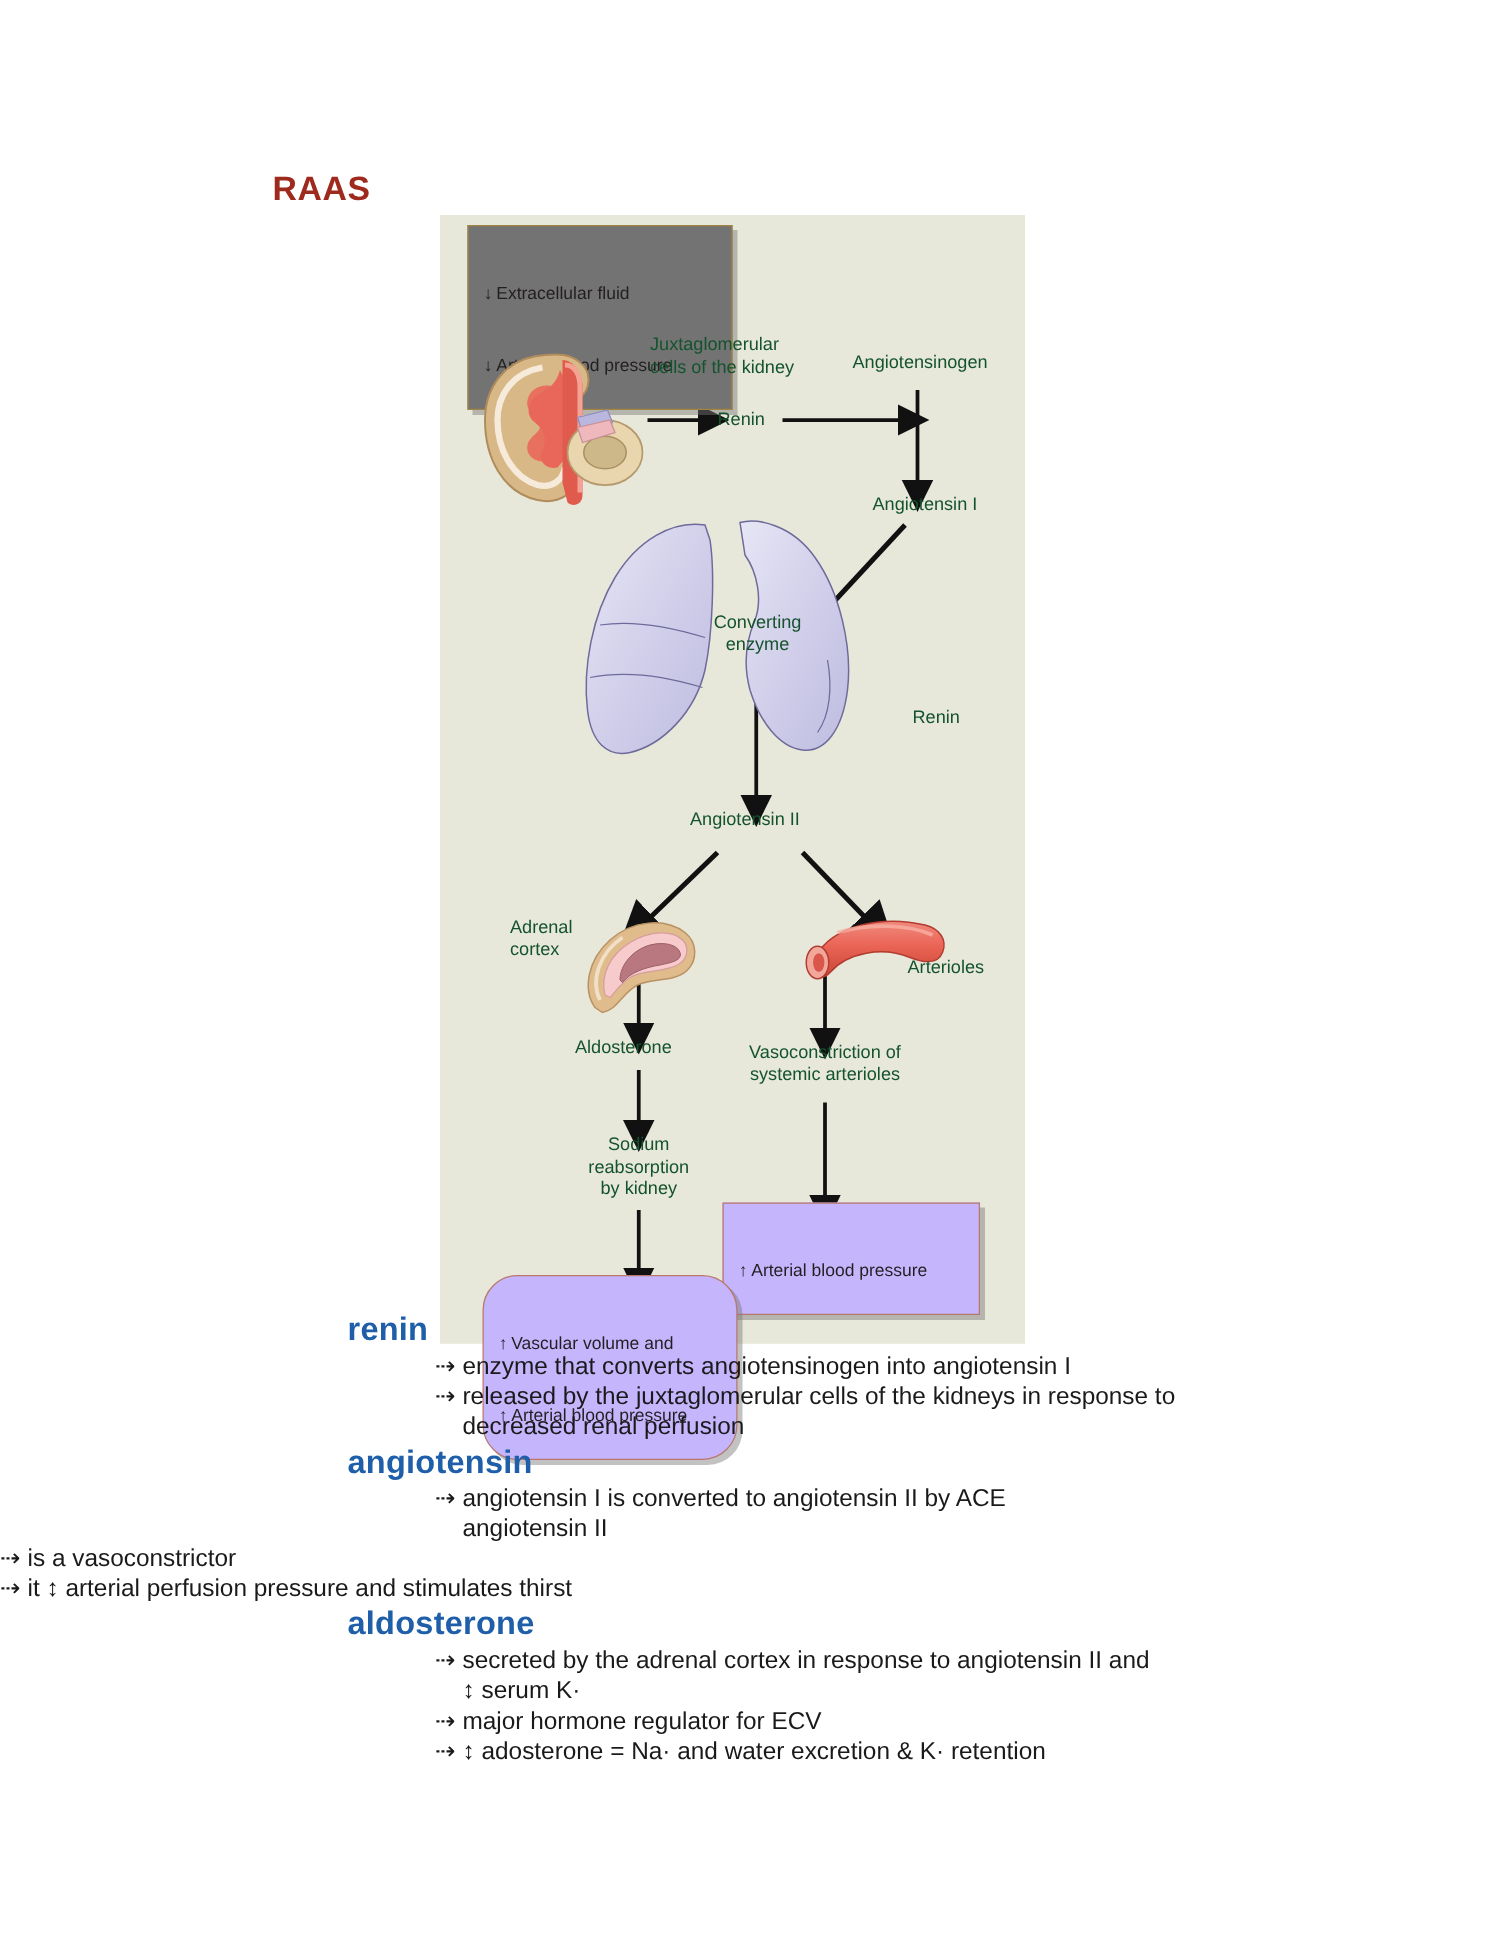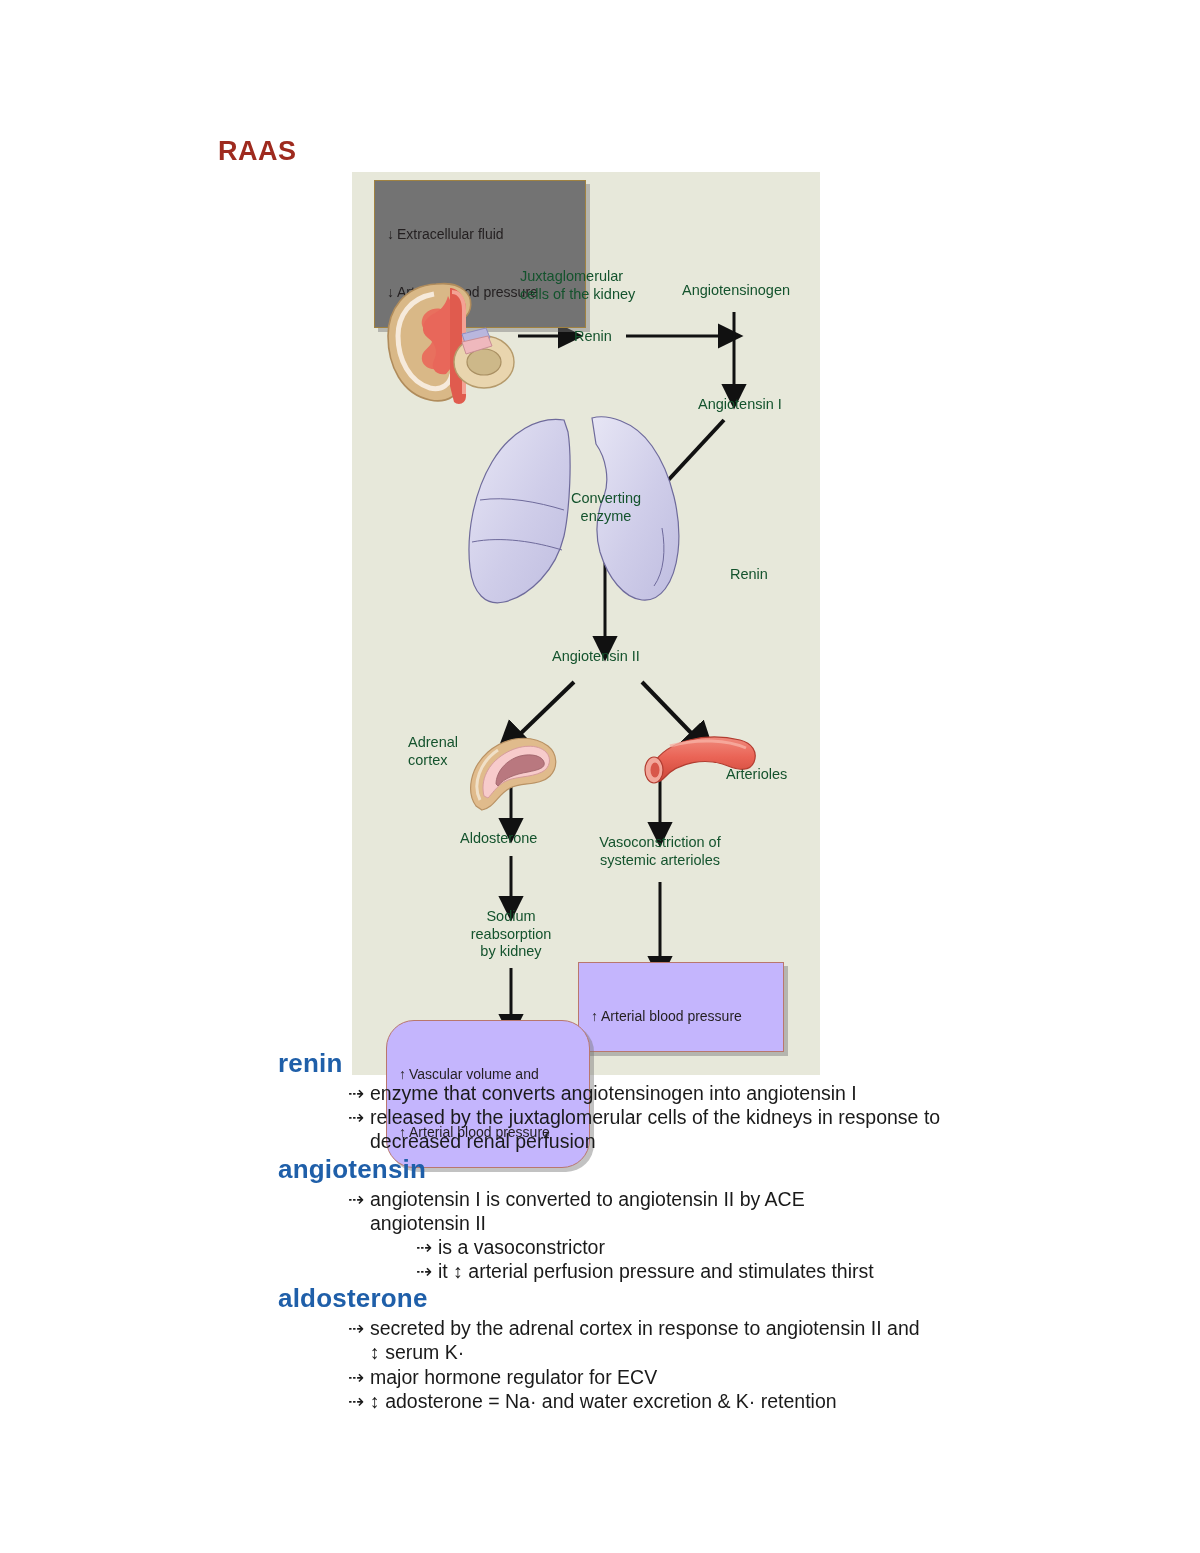--- a/index.html
+++ b/index.html
@@ -48,21 +48,21 @@
   .organ{position:absolute;}
   
   #notes{
     position:absolute;left:0;top:1048px;width:1200px;
   }
   .h2{
     color:#1f5fa9;font-weight:bold;font-size:26px;
     margin:0 0 2px 0;padding-left:278px;letter-spacing:.2px;
   }
   .lvl1{padding-left:348px;font-size:19.5px;color:#1a1a1a;line-height:1.24;}
-  .lvl2{padding-left:416px;font-size:19.5px;color:#1a1a1a;line-height:1.24;}
+  .lvl2{font-size:19.5px;color:#1a1a1a;line-height:1.24;}
   .bullet{display:inline-block;width:22px;color:#1a1a1a;}
 </style>
 </head>
 <body>
 
 <div id="page-title">RAAS</div>
 
 <div id="figure">
 
   <svg id="fig-arrows" viewBox="0 0 468 903">

